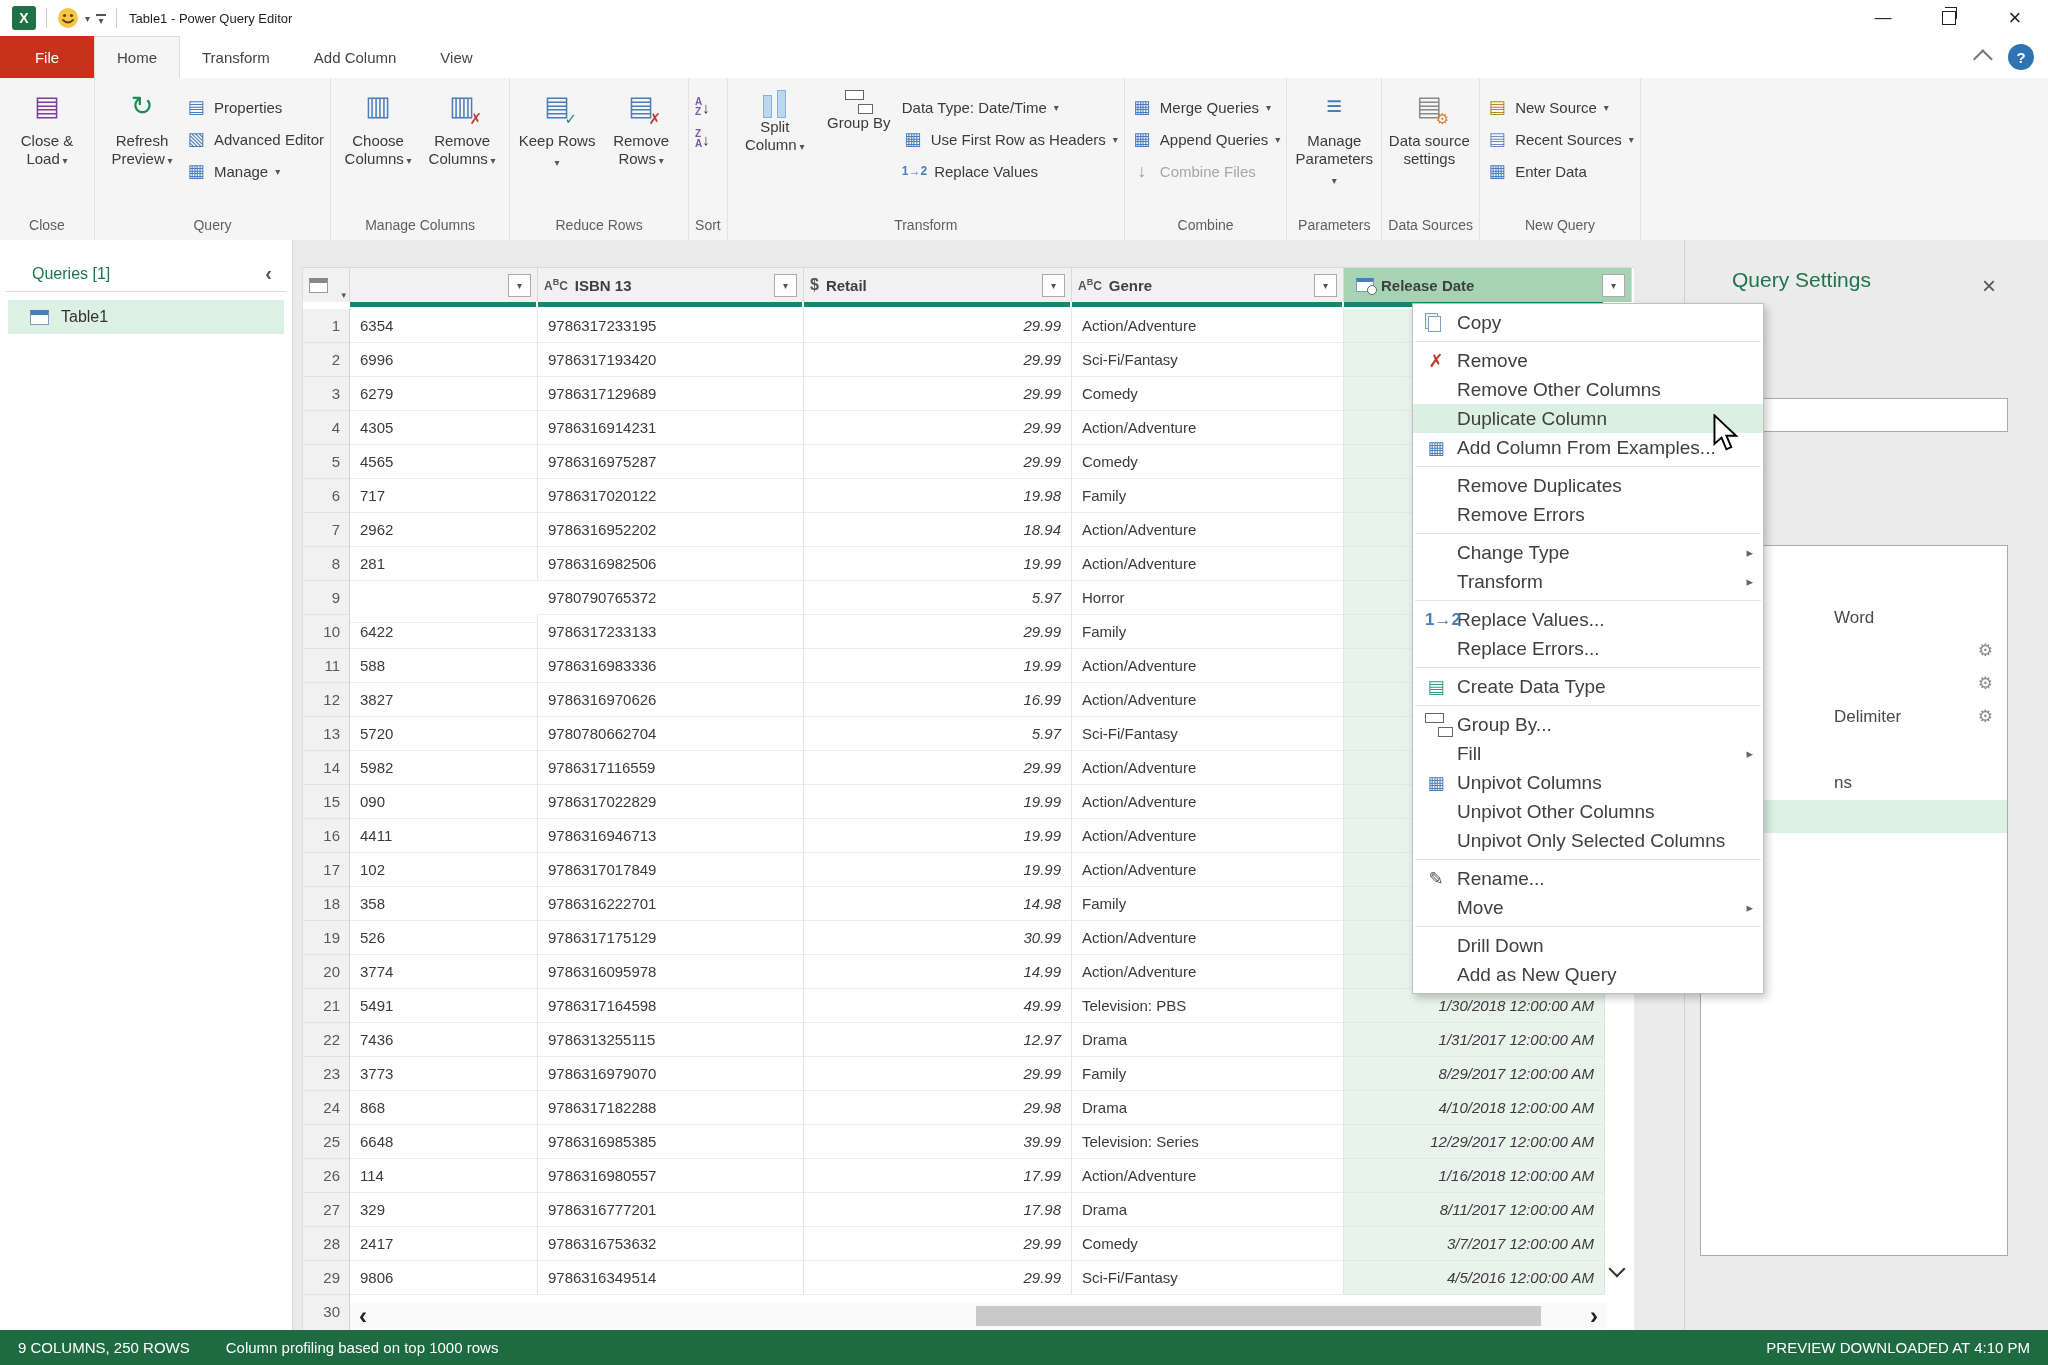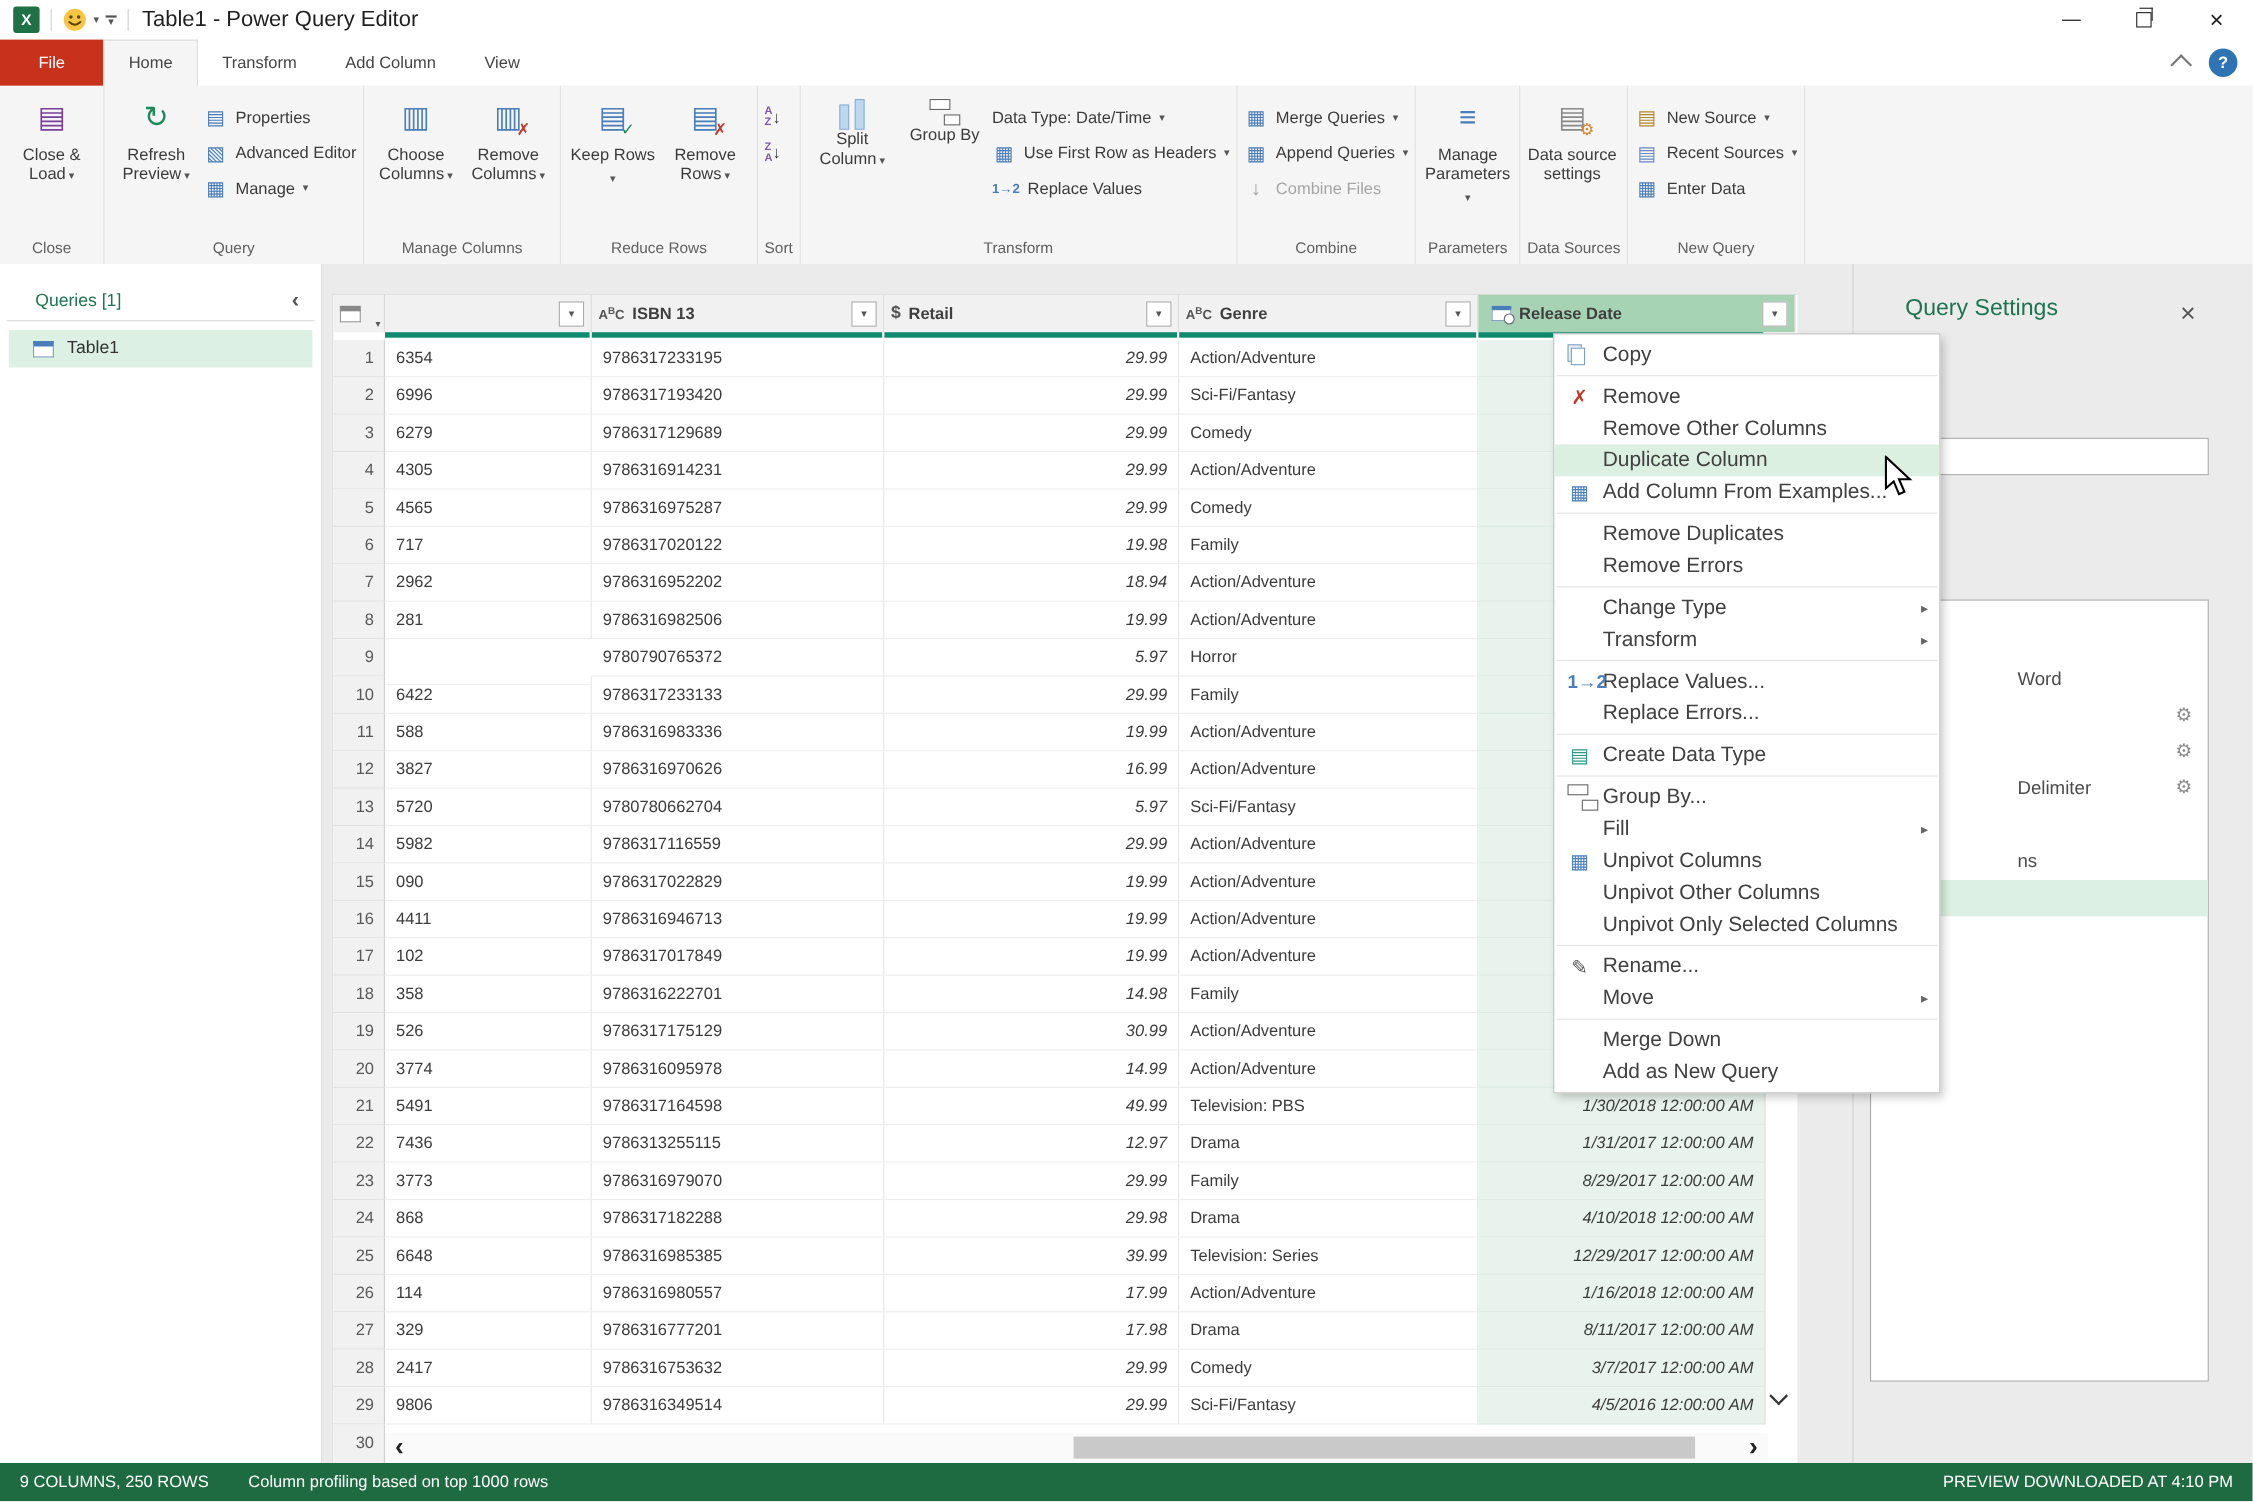--- a/index.html
+++ b/index.html
@@ -10,21 +10,21 @@
   
   .titlebar{position:absolute;left:0;top:0;width:2048px;height:36px;background:#fff;
             display:flex;align-items:center;}
   .appicon{width:24px;height:24px;margin-left:12px;border-radius:3px;background:#1E7145;
            color:#fff;font-weight:bold;font-size:14px;display:flex;align-items:center;justify-content:center;}
   .tb-sep{width:1px;height:20px;background:#cfcfcf;margin:0 10px;}
   .qat{display:flex;align-items:center;gap:6px;}
   .caret{font-size:10px;color:#555;}
   .qat-dd{display:flex;flex-direction:column;align-items:center;line-height:5px;color:#555;font-size:10px;}
   .qat-dd b{display:block;width:10px;height:2px;background:#555;margin-bottom:2px;}
-  .tb-title{font-size:20px;color:#1f1f1f;margin-left:2px;}
+  .tb-title{font-size:13px;color:#1f1f1f;margin-left:2px;}
   .win-controls{margin-left:auto;display:flex;align-items:center;height:36px;}
   .winbtn{width:66px;height:36px;display:flex;align-items:center;justify-content:center;color:#222;font-size:17px;}
   .ico-restore{position:relative;width:12px;height:12px;border:1.5px solid #222;background:#fff;}
   .ico-restore::before{content:"";position:absolute;left:2px;top:-5px;width:11px;height:11px;border:1.5px solid #222;border-bottom:none;border-left:none;background:transparent;}
 
   
   .tabrow{position:absolute;left:0;top:36px;width:2048px;height:42px;background:#fff;
           display:flex;align-items:stretch;border-bottom:1px solid #e3e3e3;}
   .tab{padding:0 22px;display:flex;align-items:center;font-size:15px;color:#444;}
   .tab.file{background:var(--file_tab,#C8311B);color:#fff;width:50px;justify-content:center;}
@@ -789,21 +789,21 @@
           <span>Rename...</span>
         </div>
         <div class="mi">
           <span class="migut"></span>
           <span>Move</span>
           <span class="sub">▸</span>
         </div>
         <div class="msep"></div>
         <div class="mi">
           <span class="migut"></span>
-          <span>Merge Down</span>
+          <span>Drill Down</span>
         </div>
         <div class="mi">
           <span class="migut"></span>
           <span>Add as New Query</span>
         </div>
       </div>
 
     <svg class="cursor" width="26" height="38" viewBox="0 0 19 28">
       <path d="M1 1 L1 22 L6.2 17.4 L9.8 26 L13.4 24.4 L9.8 16 L17 16 Z" fill="#fff" stroke="#000" stroke-width="1.4"></path>
     </svg>

